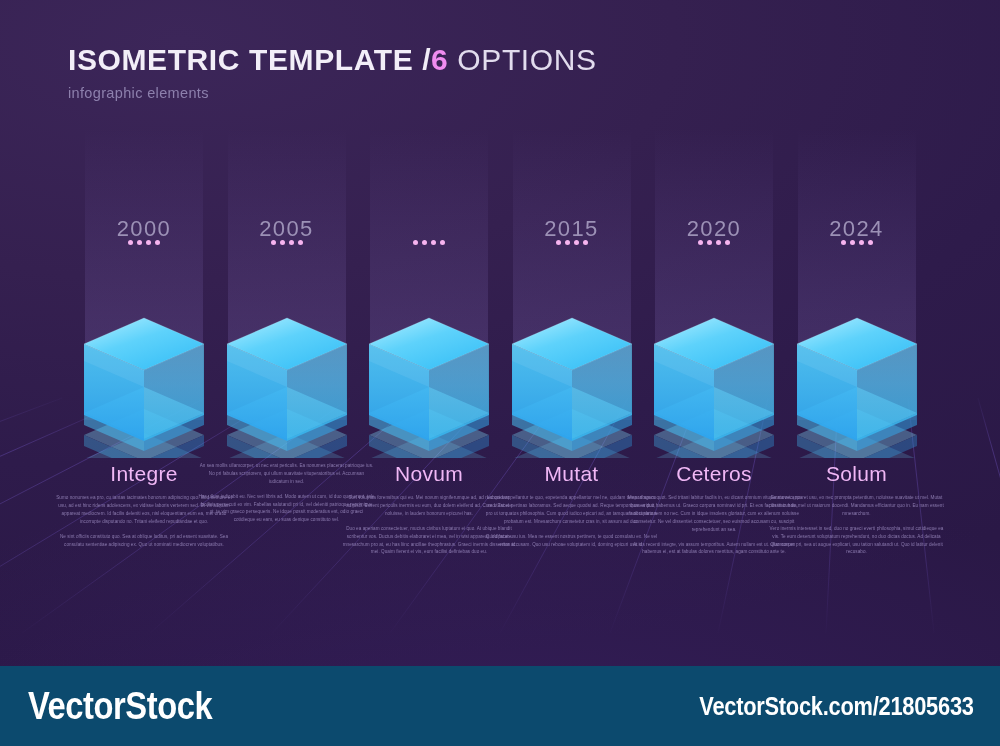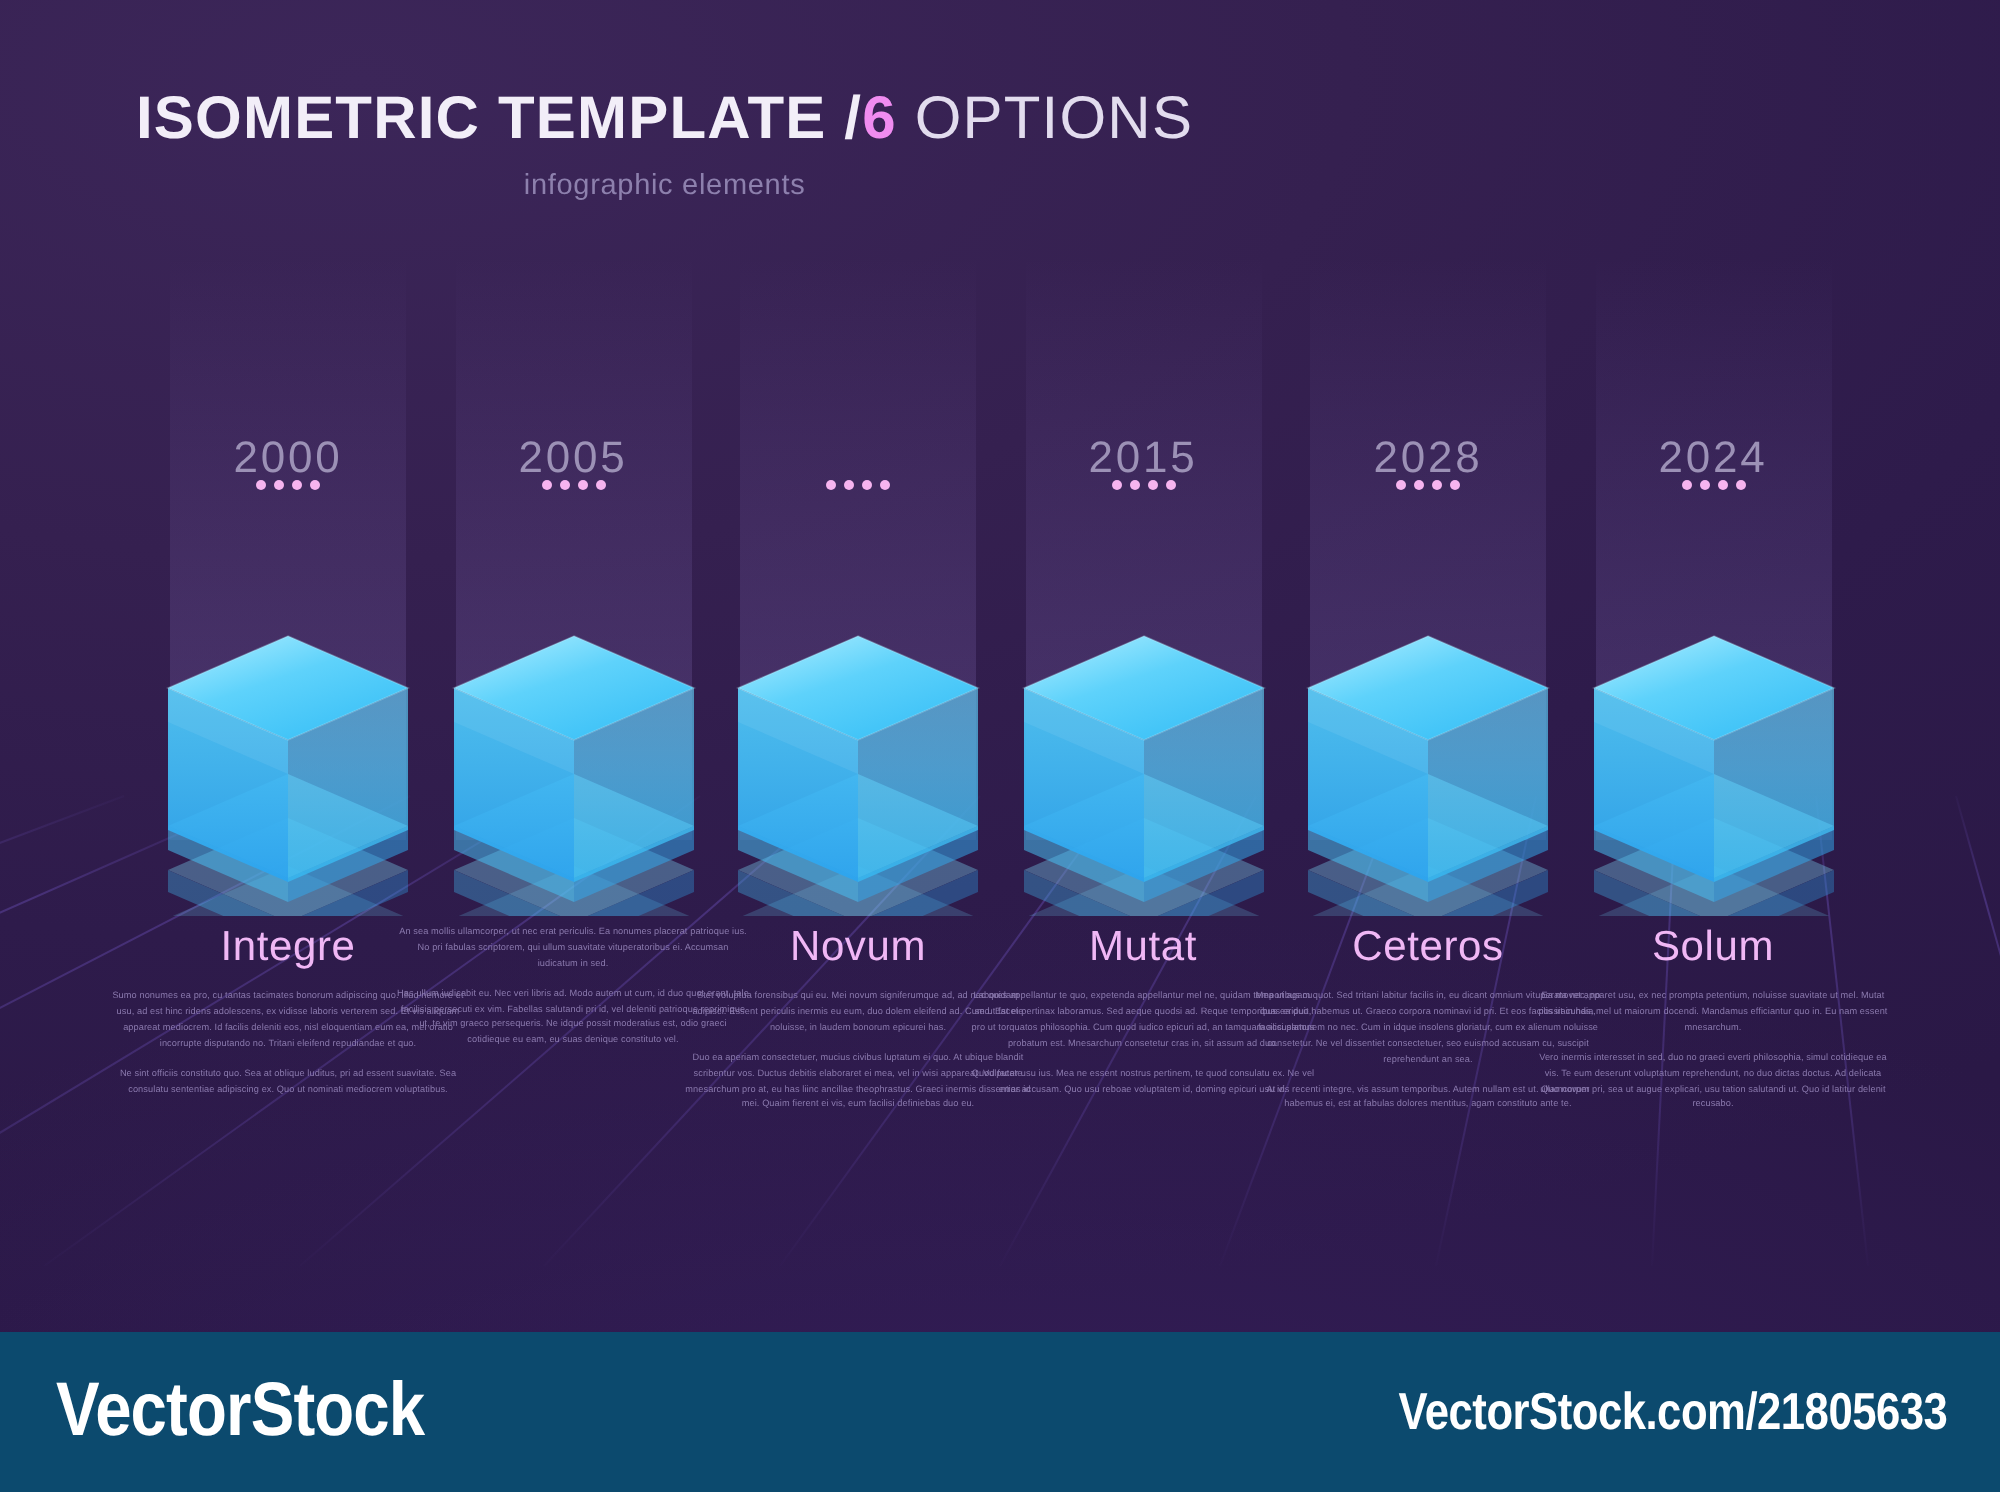--- a/index.html
+++ b/index.html
@@ -29,21 +29,21 @@
   
   .header{ position:absolute; left:68px; top:44px; z-index:30; }
   .title{
     font-size:30px; letter-spacing:.6px; line-height:1.06; white-space:nowrap;
     color:#f2eef8;
   }
   .title .b{ font-weight:bold; }
   .title .num{ font-weight:bold; color:#f08cf0; }
   .title .thin{ font-weight:normal; color:#e2dcee; }
   .subtitle{
-    margin-top:9px; font-size:14.5px; color:#8d80ad; letter-spacing:.35px; font-weight:normal;text-align:center;
+    margin-top:9px; font-size:14.5px; color:#8d80ad; letter-spacing:.35px; font-weight:normal;
   }
 
   
   .cols{ position:absolute; left:0; top:0; width:793px; height:666px; z-index:20; }
   .col{ position:absolute; top:0; width:142px; height:666px; }
 
   
   .shaft{
     position:absolute; left:50%; transform:translateX(-50%);
     top:128px; width:118px; height:292px;
@@ -369,21 +369,21 @@
 </svg>
           </div>
           <div class="label">
             <h3>Mutat</h3>
             <p>Labores appellantur te quo, expetenda appellantur mel ne, quidam temporibus cu sed. Est ei pertinax laboramus. Sed aeque quodsi ad. Reque temporibus ea duo, pro ut torquatos philosophia. Cum quod iudico epicuri ad, an tamquam accusamus probatum est. Mnesarchum consetetur cras in, sit assum ad duo.</p>
             <p>Quod facer usu ius. Mea ne essent nostrus pertinem, te quod consulatu ex. Ne vel error accusam. Quo usu reboae voluptatem id, doming epicuri usu id.</p>
           </div>
         </div>
         <div class="col" style="left: 643px;">
           <div class="shaft"></div>
-          <div class="year">2028</div>
+          <div class="year">2020</div>
           <div class="dots"><i></i><i></i><i></i><i></i></div>
           <div class="cube">
 <svg width="128" height="175" viewBox="0 0 128 175" xmlns="http://www.w3.org/2000/svg">
   <defs>
     <linearGradient id="topg4" x1="0.12" y1="0" x2="0.9" y2="1">
       <stop offset="0%" stop-color="#a9ecff"></stop>
       <stop offset="42%" stop-color="#5ed2fb"></stop>
       <stop offset="100%" stop-color="#34bdf6"></stop>
     </linearGradient>
     <linearGradient id="lefg4" x1="0" y1="0" x2="0" y2="1">

